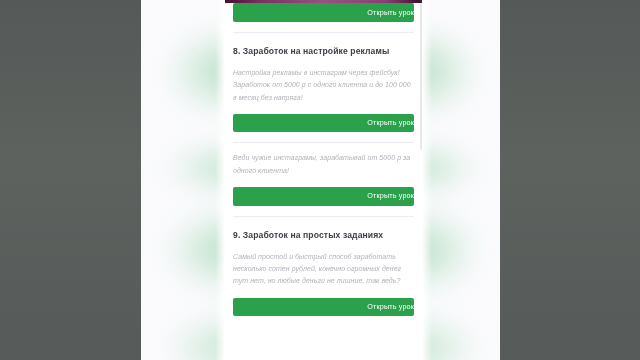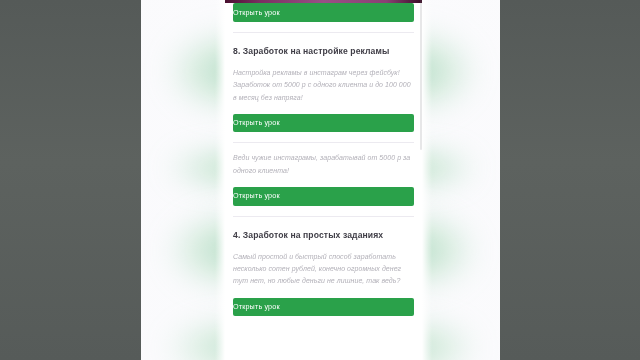--- a/index.html
+++ b/index.html
@@ -101,21 +101,21 @@
     display: block;
     width: 100%;
     box-sizing: border-box;
     background: #2aa14a;
     color: #ffffff;
     border: none;
     border-radius: 2px;
     font-family: "Liberation Sans", sans-serif;
     font-size: 7.2px;
     letter-spacing: 0.15px;
-    text-align: left;
+    text-align: right;
     padding: 5.5px 0 6px;
     line-height: 1;
     cursor: pointer;
   }
 
   .divider {
     height: 1px;
     background: #eceaf0;
     margin: 10px 0 0 0;
   }
@@ -200,21 +200,21 @@
 
       <div class="section">
         <p class="desc">Веди чужие инстаграмы, зарабатывай от 5000 р за одного клиента!</p>
         <div class="btn-wrap">
           <button class="btn">Открыть урок</button>
         </div>
         <div class="divider"></div>
       </div>
 
       <div class="section">
-        <h2 class="head">4. Заработок на простых заданиях</h2>
+        <h2 class="head">9. Заработок на простых заданиях</h2>
         <p class="desc">Самый простой и быстрый способ заработать несколько сотен рублей, конечно огромных денег тут нет, но любые деньги не лишние, так ведь?</p>
         <div class="btn-wrap">
           <button class="btn">Открыть урок</button>
         </div>
 
       </div>
 
     </div>
 
     <div class="scroll-hint"></div>

